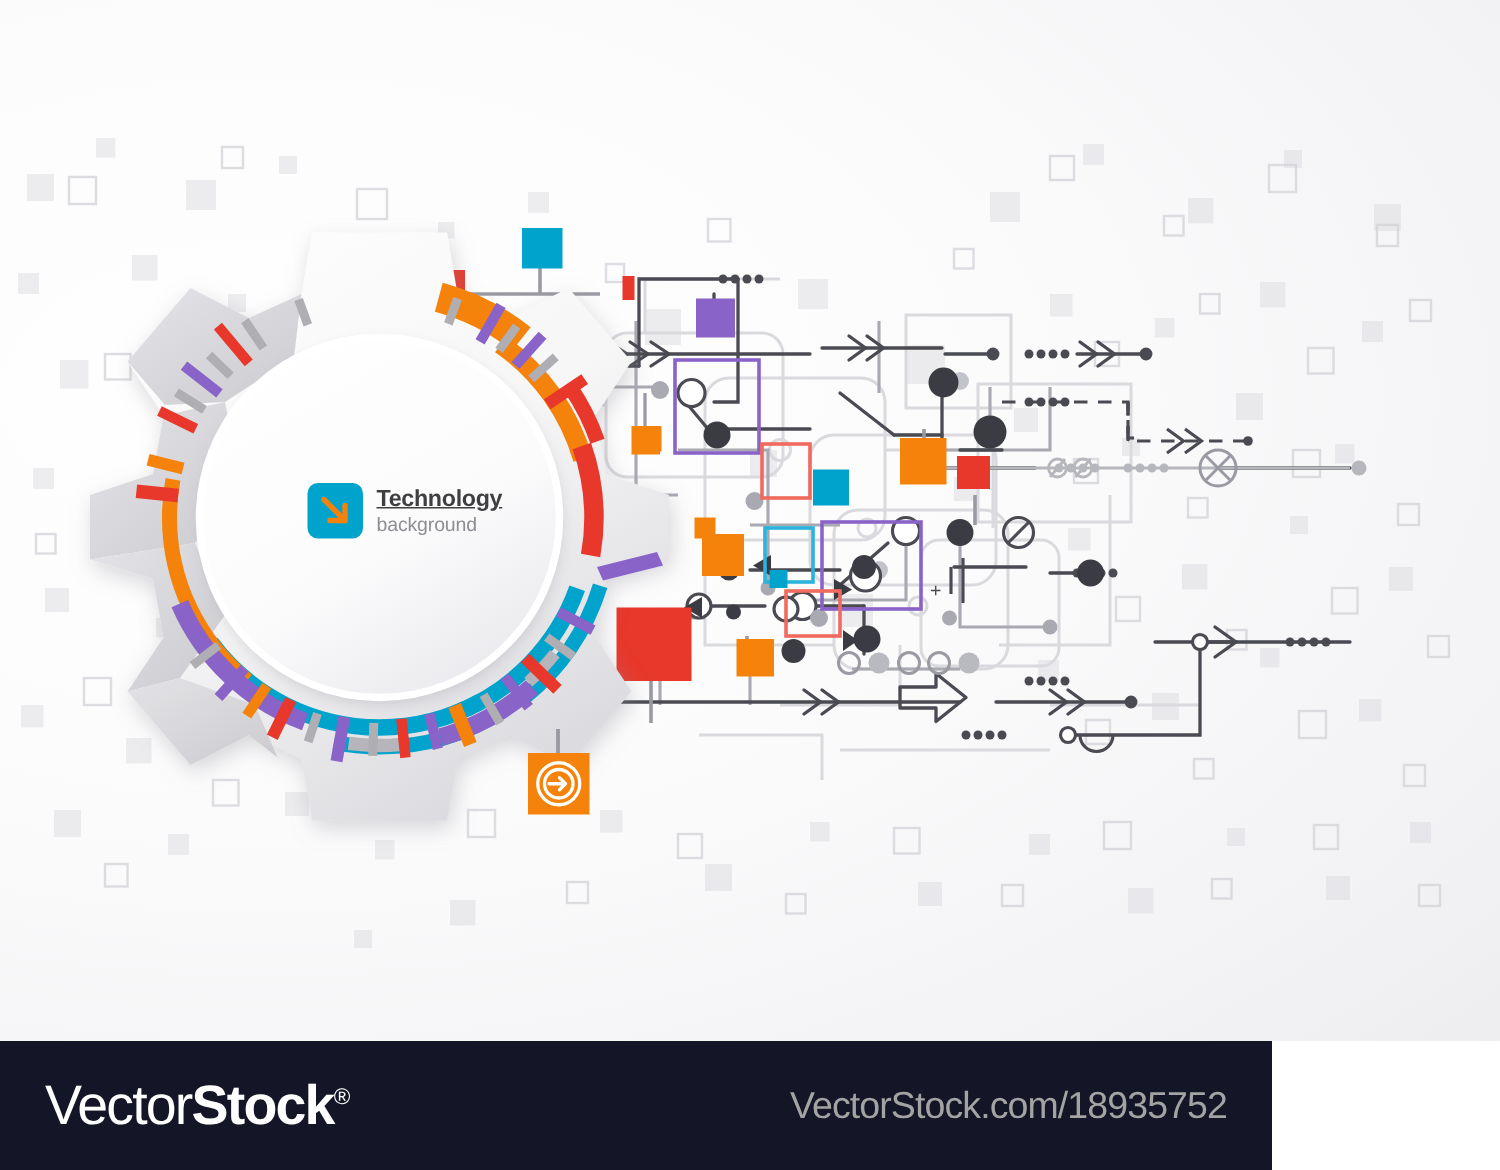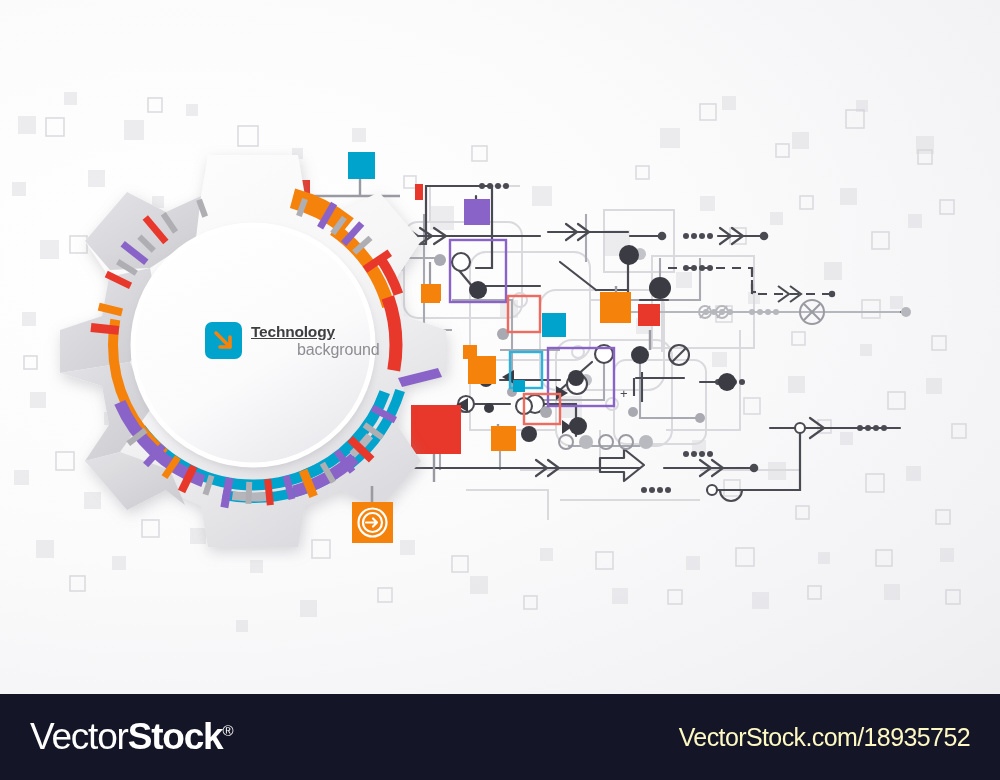--- a/index.html
+++ b/index.html
@@ -27,37 +27,37 @@
     background:#00a3cc; position:relative; flex:0 0 auto;
   }
   #logo-mark svg { position:absolute; left:0; top:0; }
   #logo-text { display:flex; flex-direction:column; line-height:1; }
   #logo-title {
     font-size:15.5px; font-weight:bold; color:#3f3f42;
     letter-spacing:-0.2px;
     text-decoration:underline;
   }
   #logo-sub {
-    font-size:16px; color:#8d8d93; margin-top:2.5px; letter-spacing:-0.1px;margin-left:46px;
+    font-size:13px; color:#8d8d93; margin-top:2.5px; letter-spacing:-0.1px;
   }
 
   
   #footer {
-    position:absolute; left:0; top:694px; width:1000px; height:86px;
+    position:absolute; left:0; top:694px; width:848px; height:86px;
     background:#141526; display:flex; align-items:center;
     justify-content:space-between; padding:0 30px;
   }
   #wm-logo {
     color:#ffffff; font-size:37px; letter-spacing:-1.2px;
     font-family:"Liberation Sans", sans-serif; white-space:nowrap;
   }
   #wm-logo .b { font-weight:bold; }
   #wm-logo .r { font-size:15px; vertical-align:super; font-weight:normal; }
   #wm-url {
-    color:#fef9c3; font-size:25px; letter-spacing:-0.6px;
+    color:#a3a3a3; font-size:25px; letter-spacing:-0.6px;
     font-family:"Liberation Sans", sans-serif; white-space:nowrap;
   }
 </style>
 </head>
 <body>
 
 <div id="stage">
 
   <div id="art">
     <svg id="artsvg" viewBox="0 0 1000 694" xmlns="http://www.w3.org/2000/svg">

